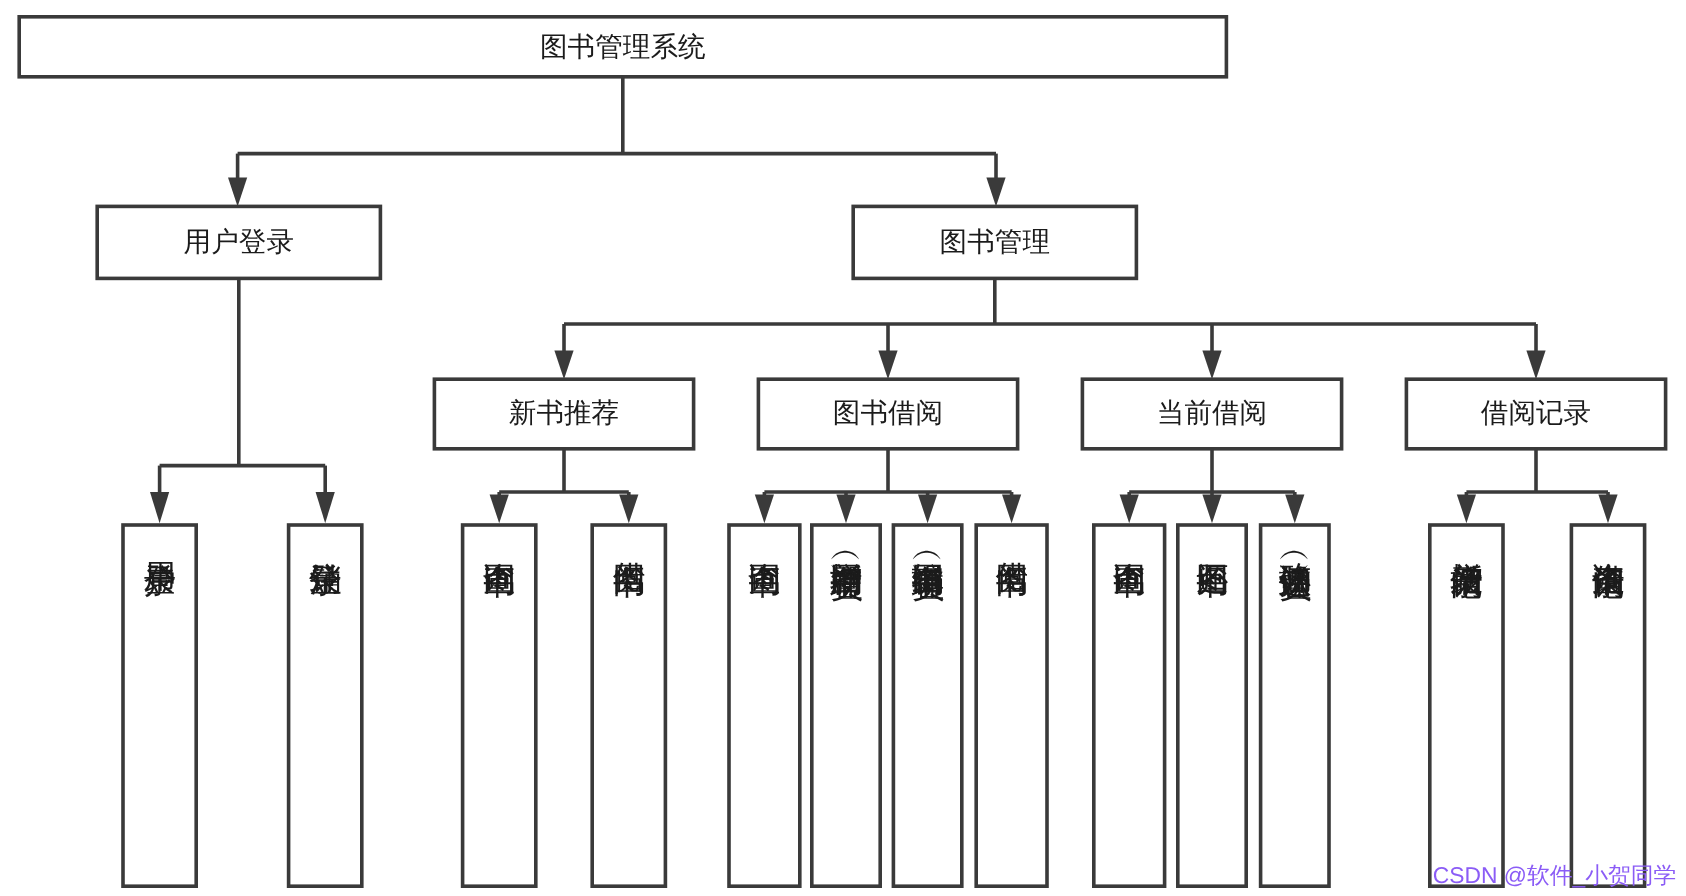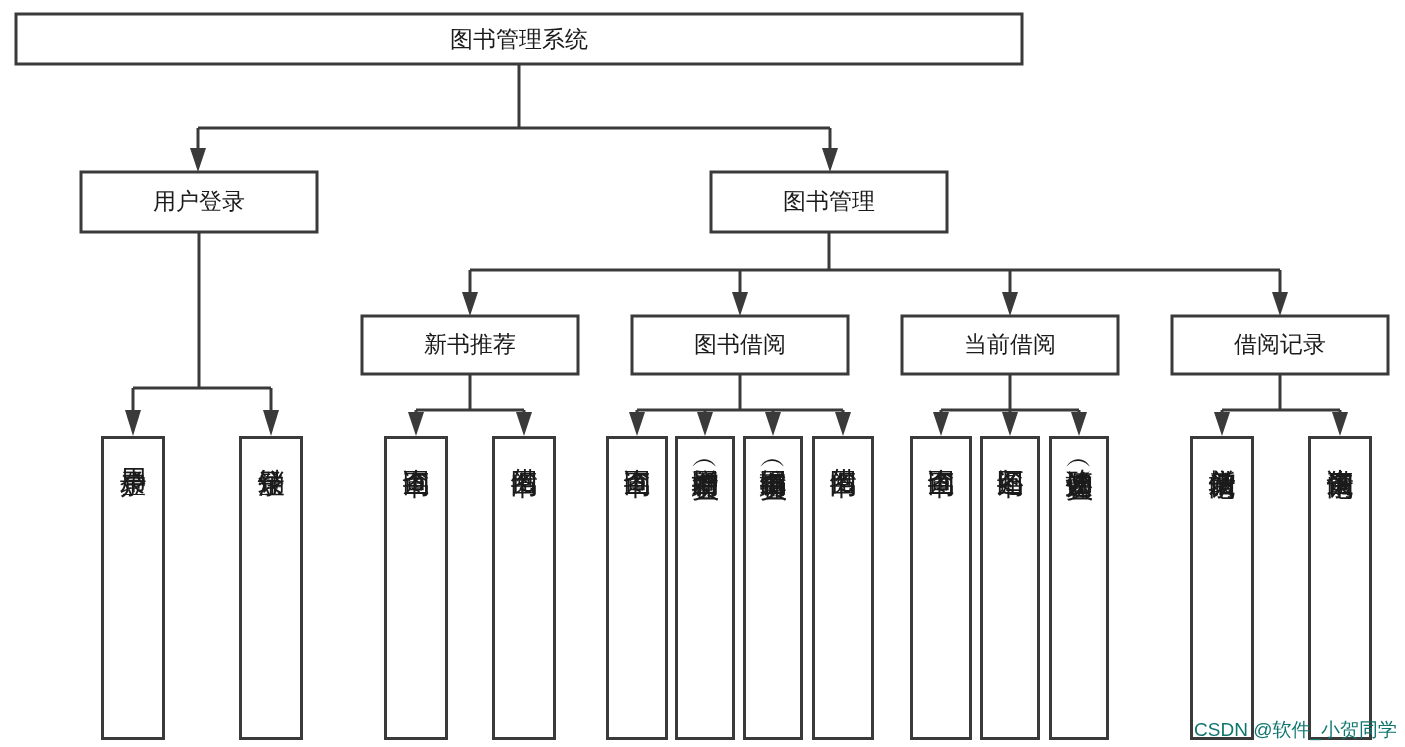--- a/index.html
+++ b/index.html
@@ -26,21 +26,21 @@
   .leaf-text{
     writing-mode:vertical-rl;text-orientation:upright;
     font-family:"Liberation Sans","DejaVu Sans",sans-serif;
     font-size:27px;line-height:1.06;color:#1b1b1b;
     letter-spacing:1px;white-space:nowrap;
     -webkit-user-select:none;user-select:none;
   }
   .watermark{
     position:absolute;right:8px;bottom:4px;
     font-family:"Liberation Sans","DejaVu Sans",sans-serif;
-    font-size:19px;color:#0f766e;white-space:nowrap;pointer-events:none;
+    font-size:19px;color:#8b5cf6;white-space:nowrap;pointer-events:none;
   }
 </style>
 </head>
 <body>
 
 <div id="diagram-root">
 
   <svg id="tree-svg" viewBox="0 0 1405 747">
 
     <g>

